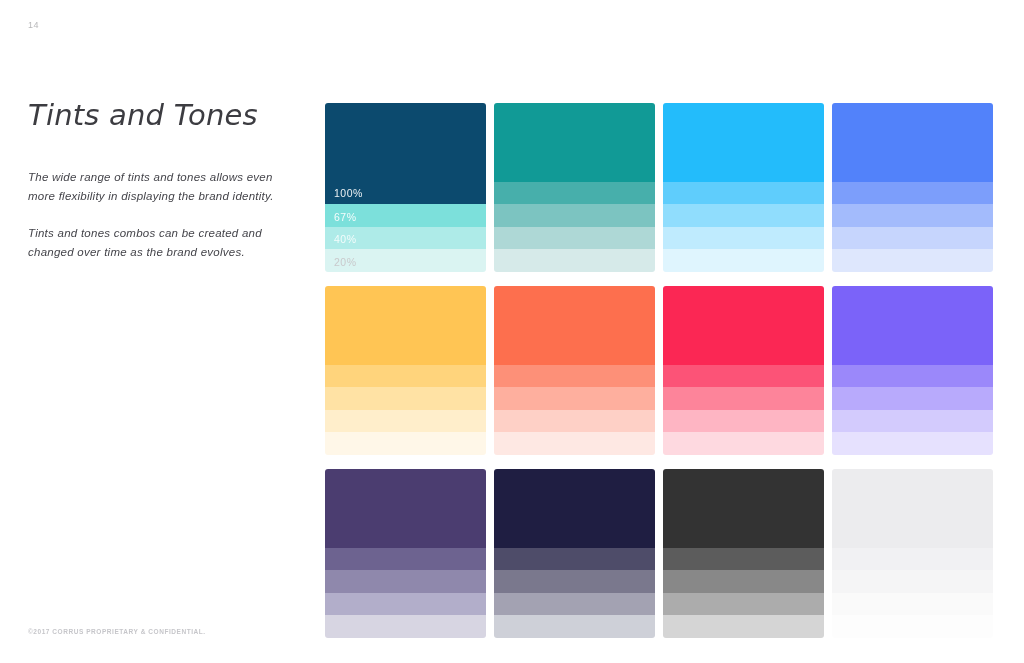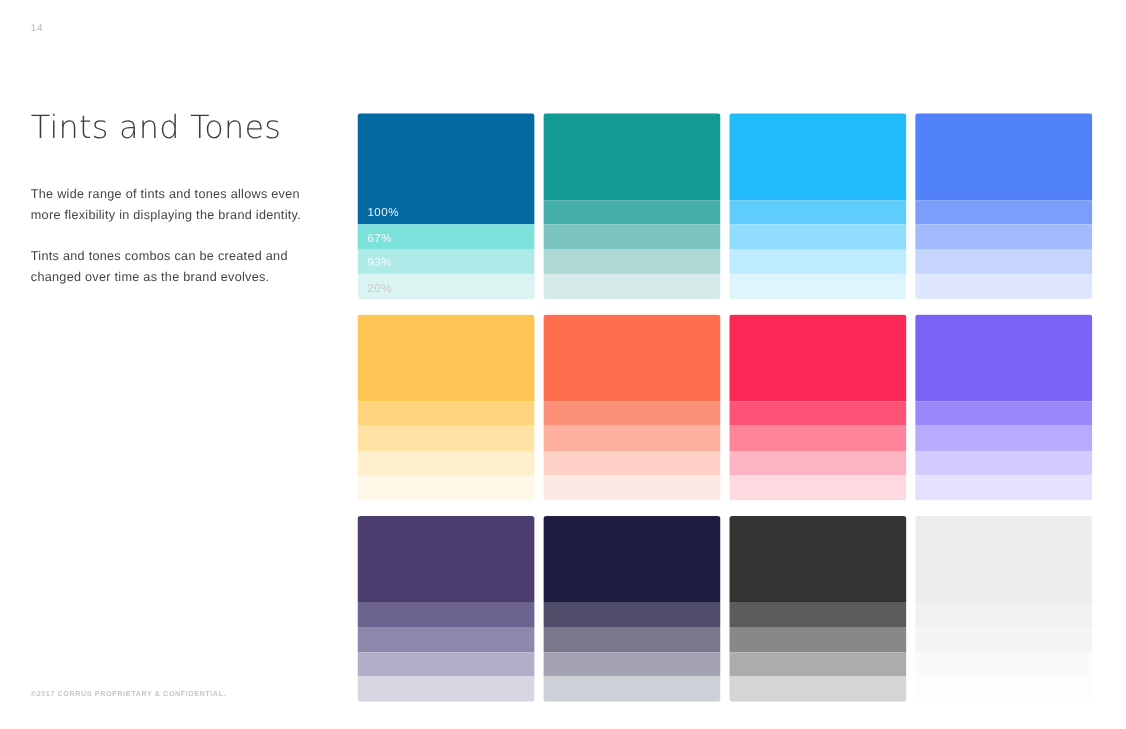--- a/index.html
+++ b/index.html
@@ -36,20 +36,21 @@
     color: #b8b8ba;
     font-family: "Liberation Sans", sans-serif;
   }
 
   
   #left-col {
     position: absolute;
     left: 28px;
     top: 98px;
     width: 252px;
+    font-style: italic;
   }
   #slide-title {
     font-family: "DejaVu Sans", sans-serif;
     font-weight: 300;
     font-size: 29px;
     line-height: 34px;
     letter-spacing: 0.2px;
     color: #3c3c41;
     margin: 0 0 36px 0;
   }
@@ -141,28 +142,28 @@
 
   <div id="left-col">
     <h1 id="slide-title">Tints and Tones</h1>
     <p class="body-para">The wide range of tints and tones allows even more flexibility in displaying the brand identity.</p>
     <p class="body-para">Tints and tones combos can be created and changed over time as the brand evolves.</p>
   </div>
 
   <div id="swatch-grid">
       <div class="swatch-row">
         <div class="swatch-card">
-          <div class="band band-100" style="background: #0369a1;">
+          <div class="band band-100" style="background: #0c4a6e;">
             <span class="band-label">100%</span>
           </div>
           <div class="band band-60" style="background: rgb(124, 224, 219);">
             <span class="band-label">67%</span>
           </div>
           <div class="band band-40" style="background: rgb(174, 235, 232);">
-            <span class="band-label dim">93%</span>
+            <span class="band-label dim">40%</span>
           </div>
           <div class="band band-20" style="background: rgb(218, 244, 242); padding-left: 13px;">
             <span class="band-label gray">20%</span>
           </div>
         </div>
         <div class="swatch-card">
           <div class="band band-100" style="background: rgb(17, 154, 150);"></div>
           <div class="band band-80" style="background: rgb(71, 175, 171);"></div>
           <div class="band band-60" style="background: rgb(124, 196, 193);"></div>
           <div class="band band-40" style="background: rgb(174, 216, 214);"></div>

